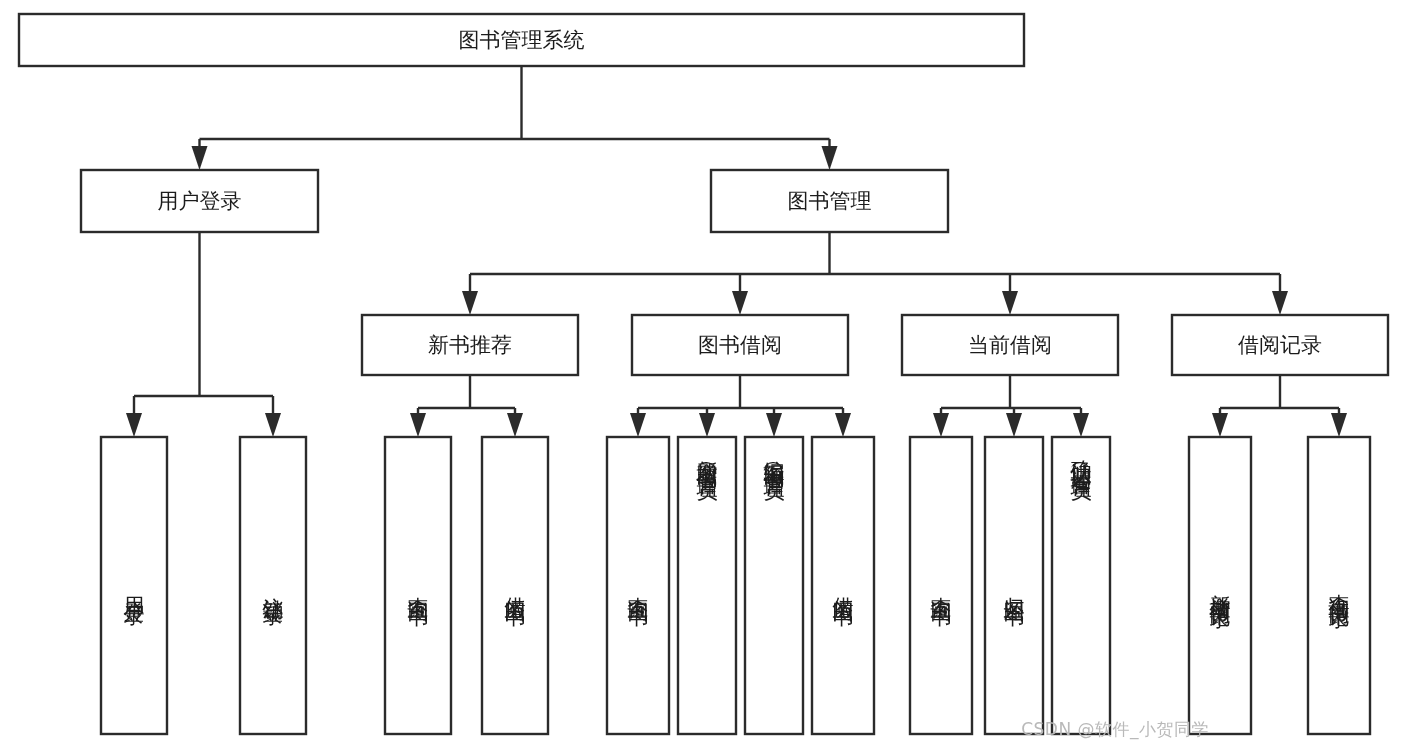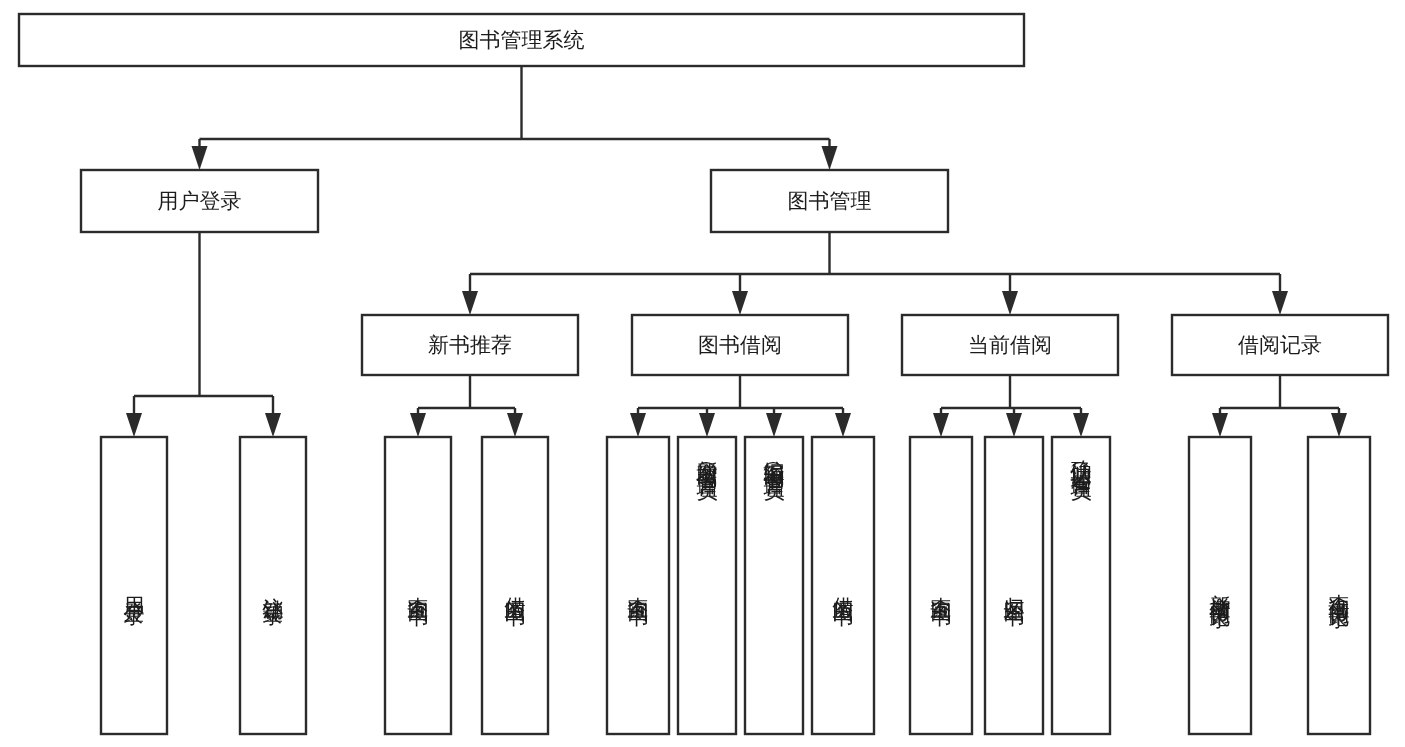--- a/index.html
+++ b/index.html
@@ -252,13 +252,14 @@
   <div class="node-label-v-wrap" style="left:1052px; top:437px; width:58px; height:297px; align-items:flex-start;">
     <span class="node-label-v" style="padding-top:6px;">确认归还（管理员）</span>
   </div>
   <div class="node-label-v-wrap" style="left:1189px; top:437px; width:62px; height:297px;">
     <span class="node-label-v">新增借阅记录</span>
   </div>
   <div class="node-label-v-wrap" style="left:1308px; top:437px; width:62px; height:297px;">
     <span class="node-label-v">查询借阅记录</span>
   </div>
 
+  <div id="watermark">CSDN @软件_小贺同学</div>
 </div>
 
 </body></html>

